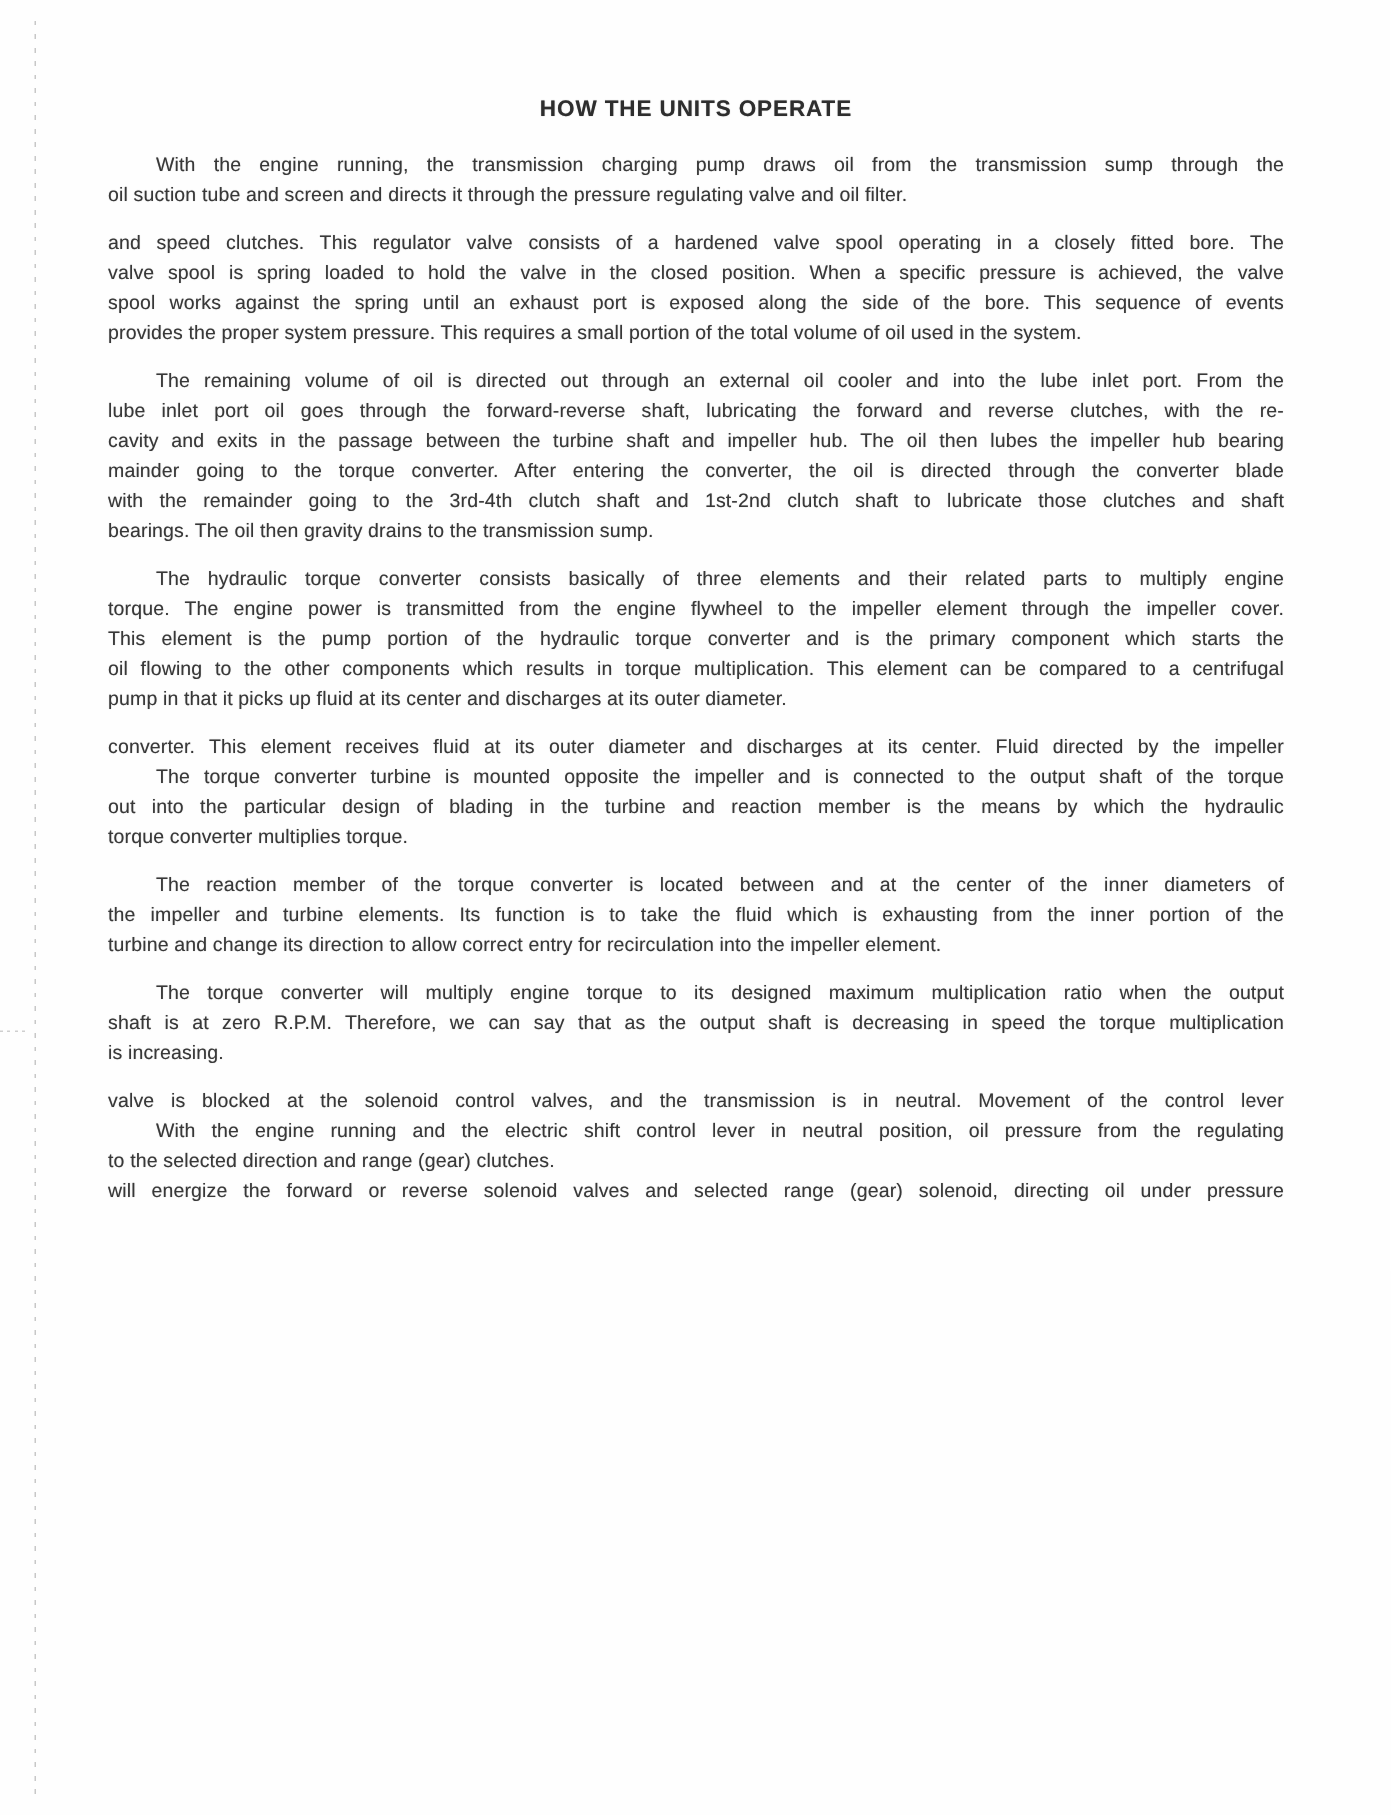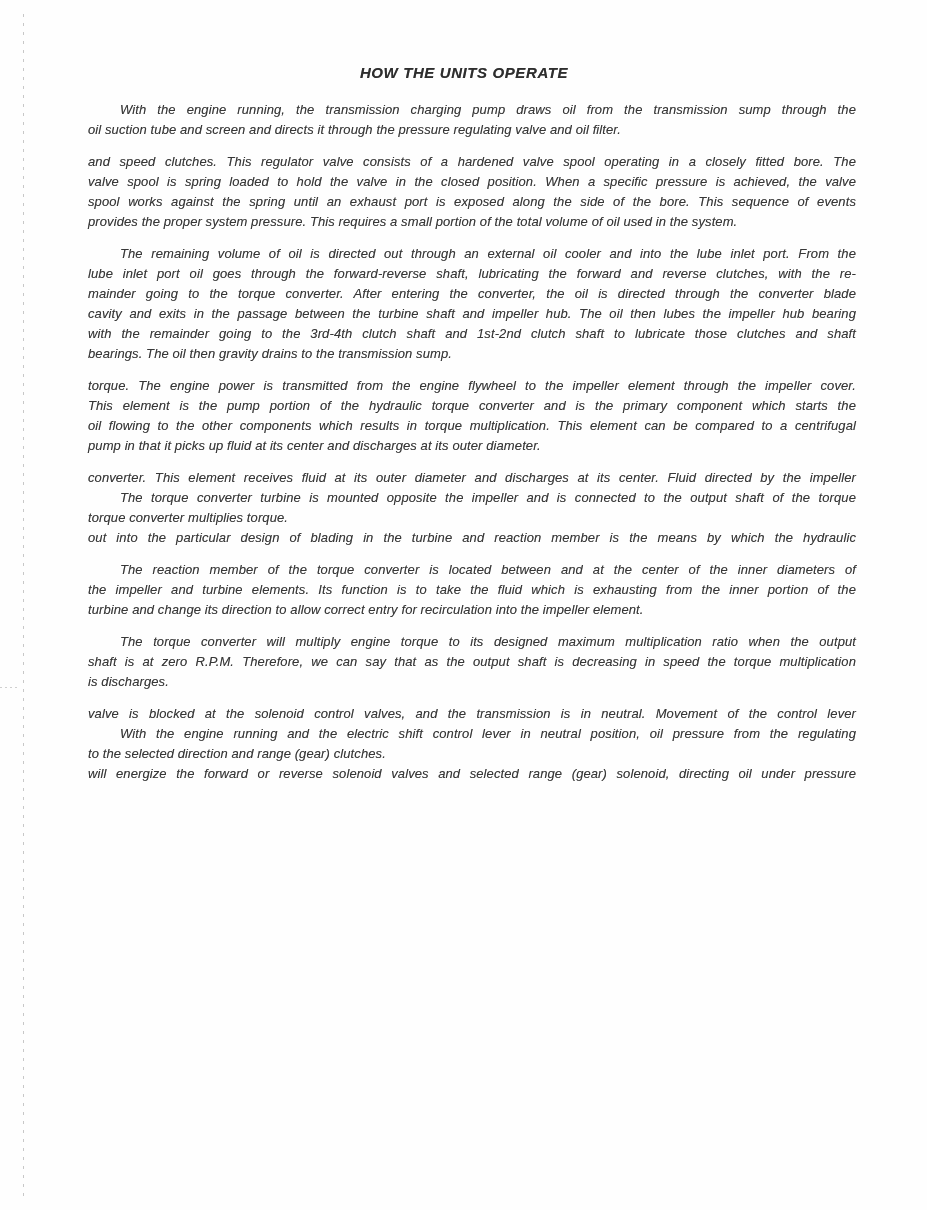--- a/index.html
+++ b/index.html
@@ -8,40 +8,39 @@
     background: #ffffff;
   }
   .page {
     position: relative;
     width: 927px;
     height: 1210px;
     background: #fefefe;
     overflow: hidden;
     font-family: "Liberation Sans", sans-serif;
     color: #383838;
-    font-style: italic;
   }
   .content {
     position: absolute;
     left: 72px;
     top: 64px;
     width: 784px;
   }
   .title {
     margin: 0 0 18px 0;
     font-size: 15px;
     font-weight: bold;
     line-height: 18px;
     text-align: center;
     letter-spacing: 0.6px;
     color: #2e2e2e;
     text-shadow: 0 0 0.6px rgba(40,40,40,0.55);
   }
   .para {
-    margin: 0 0 12px 16px;
+    margin: 0 0 12px 0;
   }
   .ln {
     font-size: 13px;
     line-height: 20px;
     letter-spacing: 0.1px;
     text-align: justify;
     text-align-last: justify;
     white-space: normal;
     text-shadow: 0 0 0.6px rgba(56,56,56,0.45);
   }
@@ -98,50 +97,51 @@
     <div class="para">
       <div class="ln">and speed clutches. This regulator valve consists of a hardened valve spool operating in a closely fitted bore. The</div>
       <div class="ln">valve spool is spring loaded to hold the valve in the closed position. When a specific pressure is achieved, the valve</div>
       <div class="ln">spool works against the spring until an exhaust port is exposed along the side of the bore. This sequence of events</div>
       <div class="ln end">provides the proper system pressure. This requires a small portion of the total volume of oil used in the system.</div>
     </div>
 
     <div class="para">
       <div class="ln first">The remaining volume of oil is directed out through an external oil cooler and into the lube inlet port. From the</div>
       <div class="ln">lube inlet port oil goes through the forward-reverse shaft, lubricating the forward and reverse clutches, with the re-</div>
+      <div class="ln">cavity and exits in the passage between the turbine shaft and impeller hub. The oil then lubes the impeller hub bearing</div>
       <div class="ln">mainder going to the torque converter. After entering the converter, the oil is directed through the converter blade</div>
-      <div class="ln">cavity and exits in the passage between the turbine shaft and impeller hub. The oil then lubes the impeller hub bearing</div>
       <div class="ln">with the remainder going to the 3rd-4th clutch shaft and 1st-2nd clutch shaft to lubricate those clutches and shaft</div>
       <div class="ln end">bearings. The oil then gravity drains to the transmission sump.</div>
     </div>
 
     <div class="para">
+      <div class="ln first">The hydraulic torque converter consists basically of three elements and their related parts to multiply engine</div>
       <div class="ln">torque. The engine power is transmitted from the engine flywheel to the impeller element through the impeller cover.</div>
       <div class="ln">This element is the pump portion of the hydraulic torque converter and is the primary component which starts the</div>
       <div class="ln">oil flowing to the other components which results in torque multiplication. This element can be compared to a centrifugal</div>
       <div class="ln end">pump in that it picks up fluid at its center and discharges at its outer diameter.</div>
     </div>
 
     <div class="para">
       <div class="ln">converter. This element receives fluid at its outer diameter and discharges at its center. Fluid directed by the impeller</div>
       <div class="ln first">The torque converter turbine is mounted opposite the impeller and is connected to the output shaft of the torque</div>
+      <div class="ln">out into the particular design of blading in the turbine and reaction member is the means by which the hydraulic</div>
       <div class="ln end">torque converter multiplies torque.</div>
-      <div class="ln">out into the particular design of blading in the turbine and reaction member is the means by which the hydraulic</div>
     </div>
 
     <div class="para">
       <div class="ln first">The reaction member of the torque converter is located between and at the center of the inner diameters of</div>
       <div class="ln">the impeller and turbine elements. Its function is to take the fluid which is exhausting from the inner portion of the</div>
       <div class="ln end">turbine and change its direction to allow correct entry for recirculation into the impeller element.</div>
     </div>
 
     <div class="para">
       <div class="ln first">The torque converter will multiply engine torque to its designed maximum multiplication ratio when the output</div>
       <div class="ln">shaft is at zero R.P.M. Therefore, we can say that as the output shaft is decreasing in speed the torque multiplication</div>
-      <div class="ln end">is discharges.</div>
+      <div class="ln end">is increasing.</div>
     </div>
 
     <div class="para">
       <div class="ln">valve is blocked at the solenoid control valves, and the transmission is in neutral. Movement of the control lever</div>
       <div class="ln first">With the engine running and the electric shift control lever in neutral position, oil pressure from the regulating</div>
       <div class="ln end">to the selected direction and range (gear) clutches.</div>
       <div class="ln">will energize the forward or reverse solenoid valves and selected range (gear) solenoid, directing oil under pressure</div>
     </div>
 
   </div>

